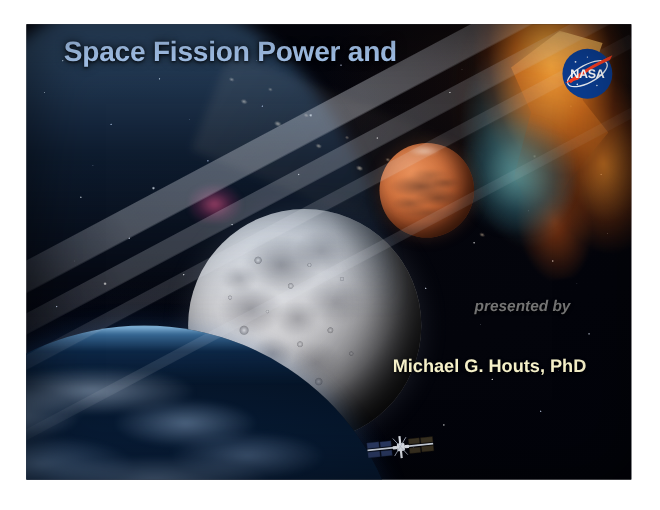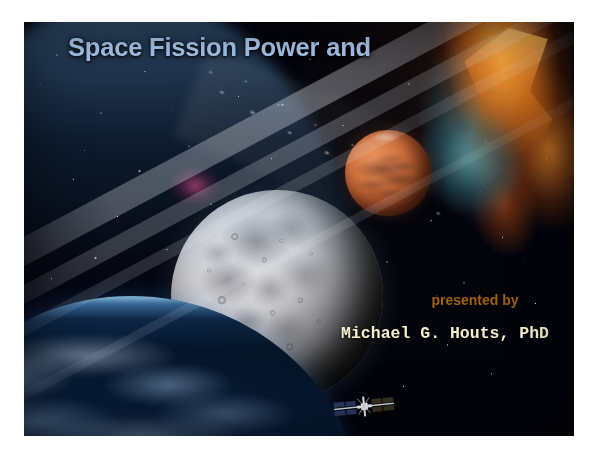--- a/index.html
+++ b/index.html
@@ -378,53 +378,54 @@
     position: absolute;
     left: 483px;
     top: 18px;
     width: 54px;
     height: 54px;
   }
 
   
   .title {
     position: absolute;
-    left: 44px;
+    left: 34px;
     top: 10px;
     width: 390px;
     color: #a9c9f2;
     font-family: "Liberation Sans", sans-serif;
     font-weight: bold;
     font-size: 25.5px;
     line-height: 1.22;
     letter-spacing: -0.2px;
     text-shadow: 0 1px 3px rgba(0,0,0,.9), 0 0 9px rgba(0,0,0,.75);
   }
 
   .presented-by {
     position: absolute;
     left: 356px;
-    top: 270px;
+    top: 248px;
     width: 190px;
     text-align: center;
-    color: #a16207;
+    color: #737373;
     font-family: "Liberation Sans", sans-serif;
     font-weight: bold;
+    font-style: italic;
     font-size: 14px;
     text-shadow: 0 1px 3px rgba(0,0,0,.95);
   }
 
   .presenter-block {
     position: absolute;
     left: 296px;
     top: 300px;
     width: 250px;
     text-align: center;
     color: #f5f0c9;
-    font-family: Liberation Mono, monospace;
+    font-family: Liberation Sans, sans-serif;
     font-weight: bold;
     font-size: 16.5px;
     line-height: 1.42;
     text-shadow: 0 1px 3px rgba(0,0,0,.95);
   }
   .presenter-block .line { display: block; white-space: nowrap; }
 
   
   .vignette {
     position: absolute;
@@ -501,20 +502,40 @@
           <rect x="27" y="11" width="4" height="3" rx=".8"></rect>
           <rect x="38" y="11" width="4" height="3" rx=".8"></rect>
         </g>
         <g stroke="#b9c2d2" stroke-width=".7">
           <line x1="28" y1="4" x2="40" y2="20"></line>
           <line x1="40" y1="4" x2="28" y2="20"></line>
         </g>
       </svg>
     </div>
 
+    <div class="nasa-logo">
+      <svg viewBox="0 0 100 100" width="54" height="54" aria-hidden="true">
+        <circle cx="50" cy="50" r="42" fill="#0b3d91"></circle>
+
+        <ellipse cx="50" cy="50" rx="37" ry="15" fill="none" stroke="#ffffff" stroke-width="2.2" transform="rotate(-28 50 50)" opacity=".92"></ellipse>
+
+        <g fill="#ffffff" opacity=".9">
+          <circle cx="30" cy="30" r="1.5"></circle>
+          <circle cx="70" cy="32" r="1.3"></circle>
+          <circle cx="33" cy="68" r="1.3"></circle>
+          <circle cx="66" cy="70" r="1.2"></circle>
+          <circle cx="50" cy="22" r="1.1"></circle>
+        </g>
+
+        <path d="M12 66 C 34 50, 58 34, 90 20 C 74 30, 52 44, 34 60 Z" fill="#fc3d21"></path>
+        <path d="M18 62 C 40 48, 64 32, 92 19 L 88 27 C 62 38, 40 52, 22 66 Z" fill="#fc3d21"></path>
+
+        <text x="50" y="58" text-anchor="middle" font-family="Liberation Sans, sans-serif" font-weight="bold" font-size="21" fill="#ffffff" letter-spacing="-0.5">NASA</text>
+      </svg>
+    </div>
 
     <div class="title">
       <div>Space Fission Power and</div>
     </div>
 
     <div class="presented-by">presented by</div>
 
     <div class="presenter-block">
       <span class="line">Michael G. Houts, PhD</span>
     </div>

